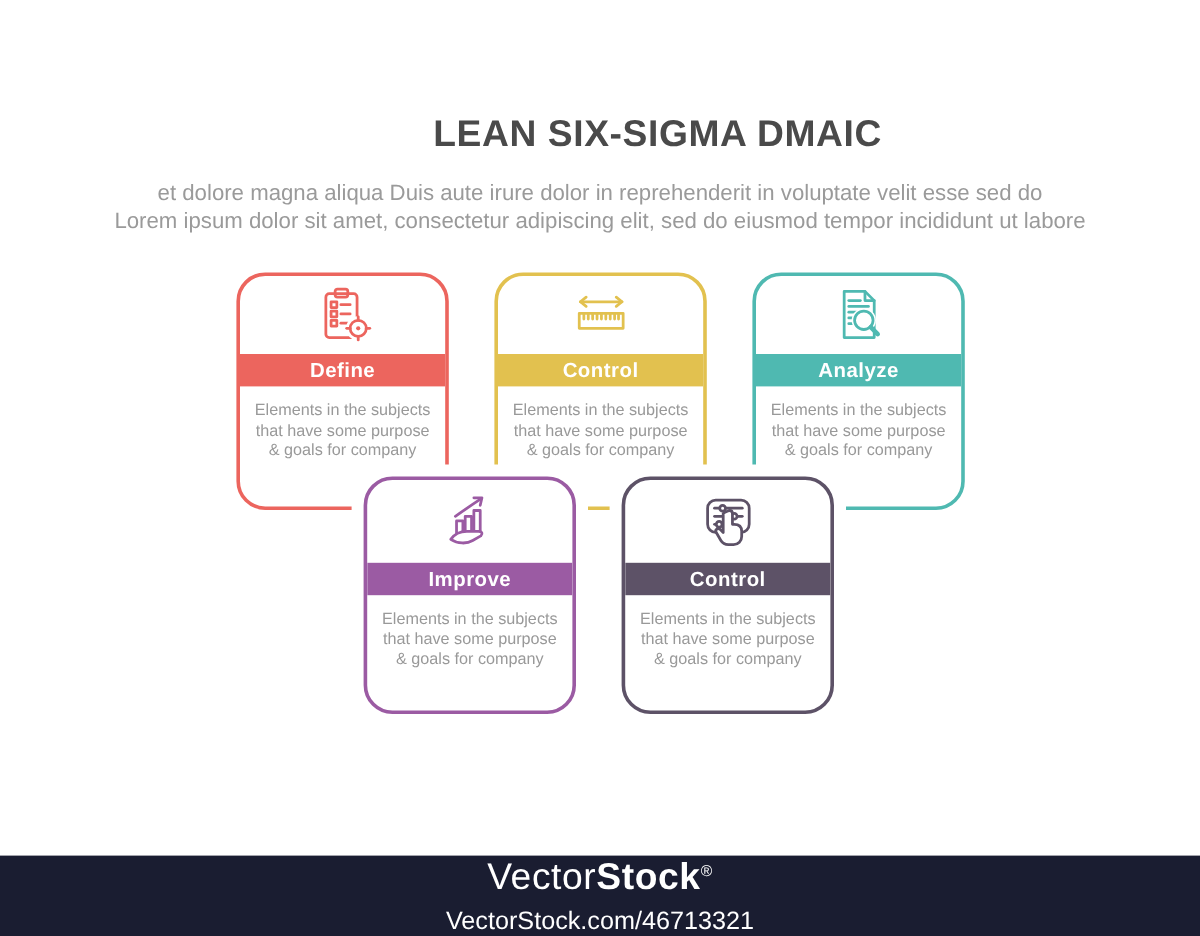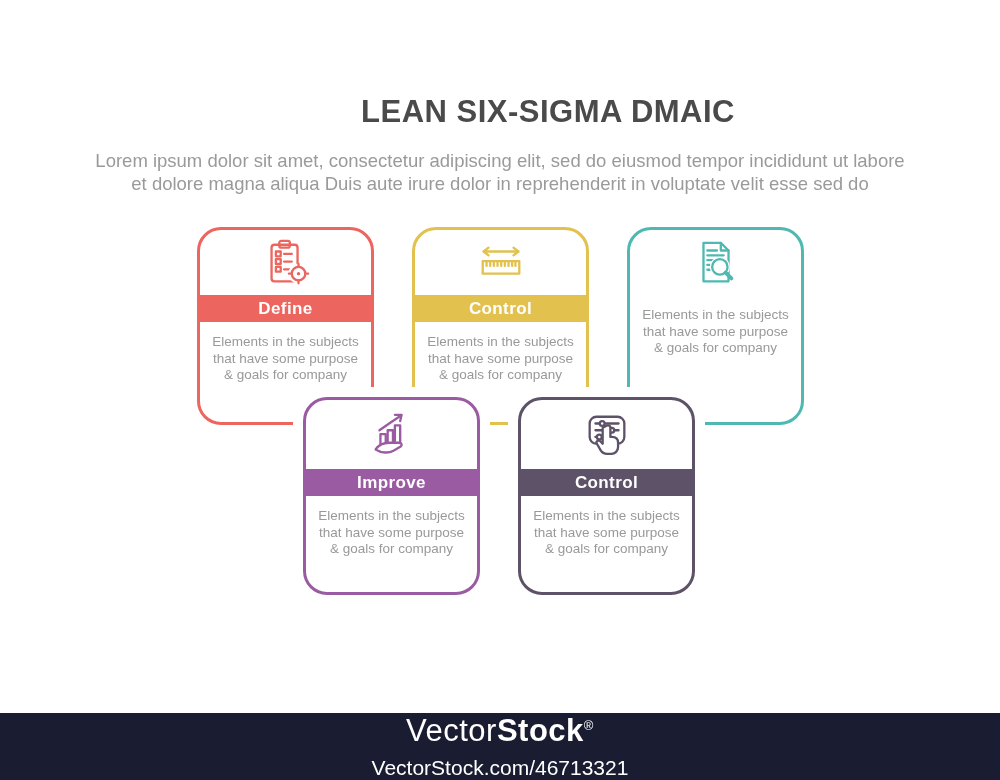--- a/index.html
+++ b/index.html
@@ -53,22 +53,22 @@
   svg { display:block; }
 </style>
 </head>
 <body>
 
 <div class="stage">
 
   <div class="title">LEAN SIX-SIGMA DMAIC</div>
 
   <div class="subtitle">
+    <div>et dolore magna aliqua Duis aute irure dolor in reprehenderit in voluptate velit esse sed do</div>
     <div>Lorem ipsum dolor sit amet, consectetur adipiscing elit, sed do eiusmod tempor incididunt ut labore</div>
-    <div>et dolore magna aliqua Duis aute irure dolor in reprehenderit in voluptate velit esse sed do</div>
   </div>
 
   <div class="card card-top card-define" style="--card-color: #ec655e;">
     <div class="icon-area">
       <svg width="52" height="52" viewBox="0 0 54 54" fill="none" stroke="currentColor" stroke-width="2.4" stroke-linecap="round" stroke-linejoin="round">
         <rect x="12" y="7" width="27" height="38" rx="3"></rect>
         <rect x="20" y="3" width="11" height="7" rx="2"></rect>
         <rect x="16.5" y="14" width="5" height="5"></rect>
         <rect x="16.5" y="22" width="5" height="5"></rect>
         <rect x="16.5" y="30" width="5" height="5"></rect>
@@ -130,20 +130,23 @@
         <line x1="18" y1="13" x2="28" y2="13"></line>
         <line x1="18" y1="18" x2="35" y2="18"></line>
         <line x1="18" y1="23" x2="35" y2="23"></line>
         <line x1="18" y1="28" x2="26" y2="28"></line>
         <line x1="18" y1="33" x2="24" y2="33"></line>
         <circle cx="31" cy="30" r="10.5" fill="#ffffff" stroke="none"></circle>
         <circle cx="31" cy="30" r="8"></circle>
         <line x1="37" y1="36" x2="43" y2="42" stroke-width="4"></line>
       </svg>
     </div>
+    <div class="band">
+      <span>Analyze</span>
+    </div>
     <div class="desc">
       <div>Elements in the subjects</div>
       <div>that have  some purpose</div>
       <div>&amp; goals for company</div>
     </div>
   </div>
 
   <div class="card card-bottom card-improve" style="--card-color: #9b5ba3;">
     <div class="icon-area">
       <svg width="52" height="52" viewBox="0 0 54 54" fill="none" stroke="currentColor" stroke-width="2.4" stroke-linecap="round" stroke-linejoin="round">

